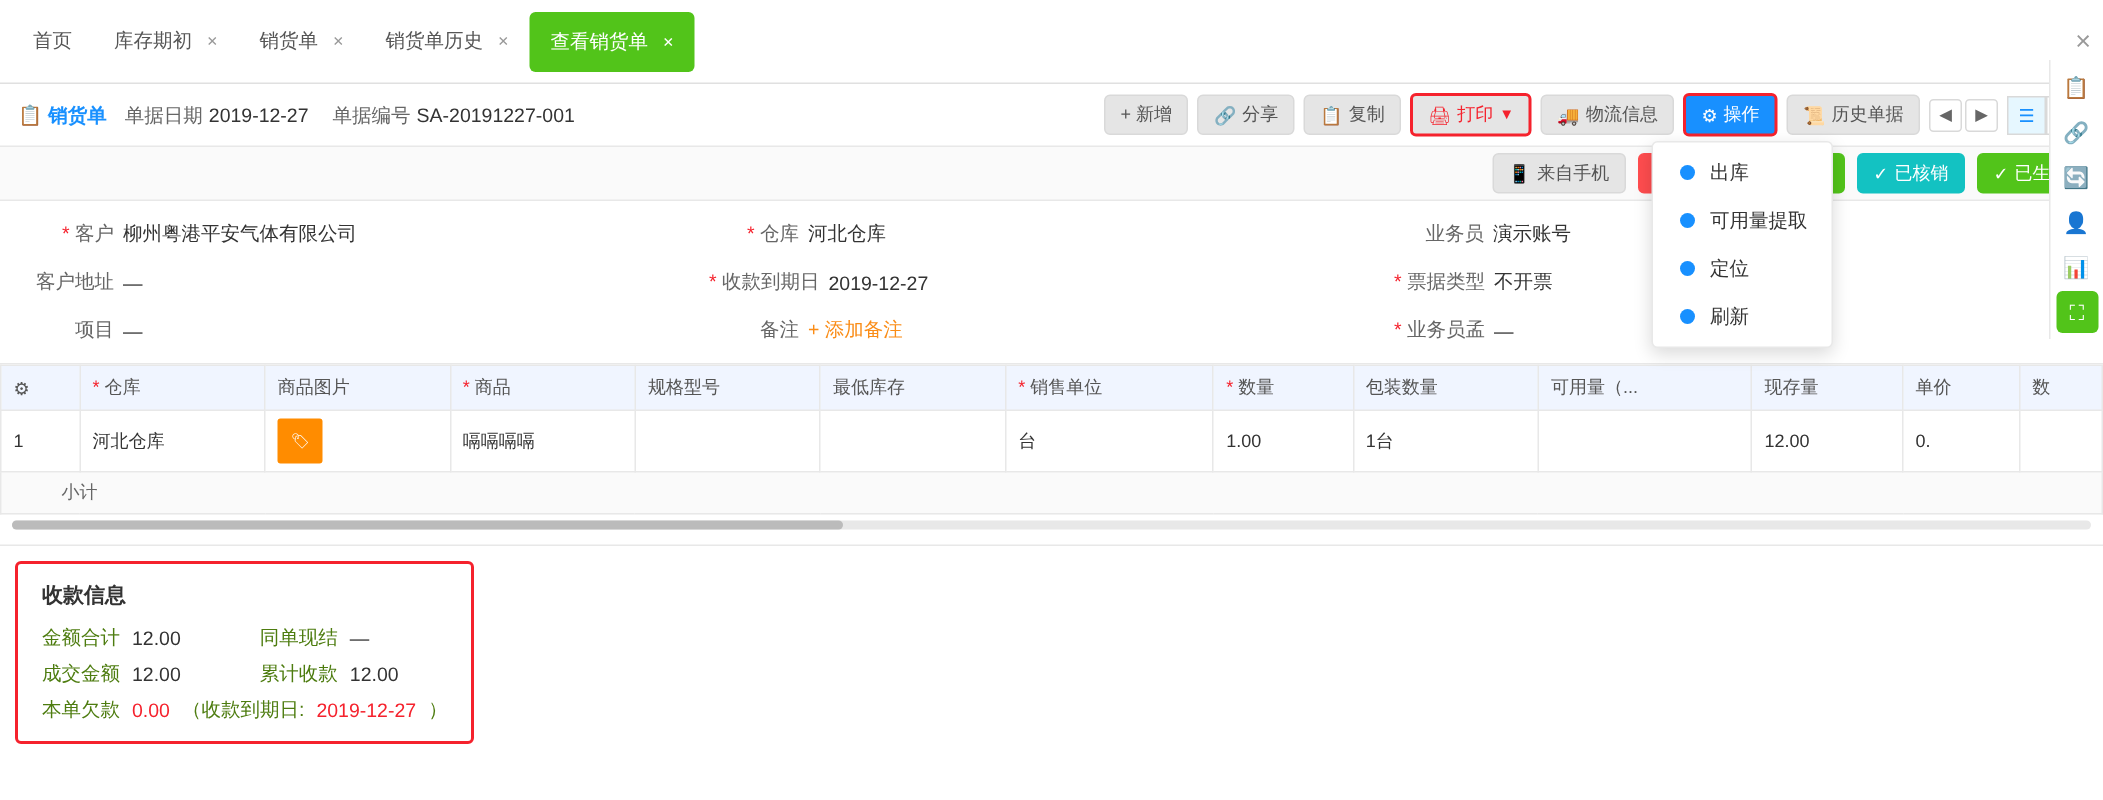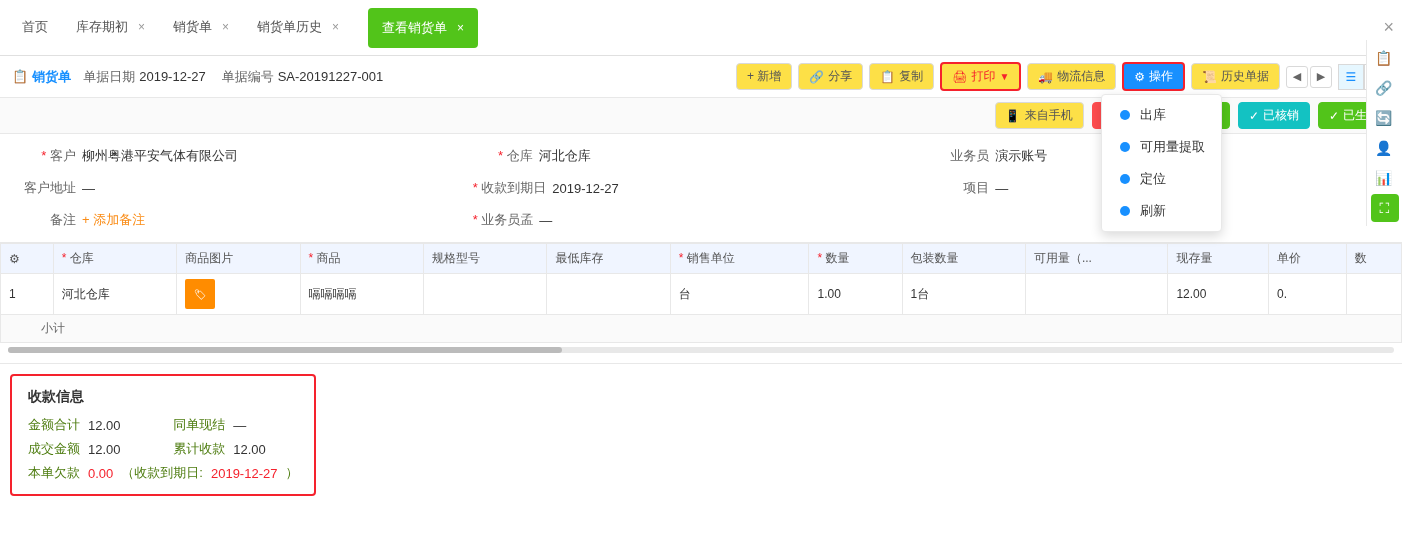--- a/index.html
+++ b/index.html
@@ -18,21 +18,21 @@
       gap: 6px;
     }
     .tab-item.active {
       color: #1890ff; border-bottom: 2px solid #1890ff; background: #e6f7ff;
     }
     .tab-item .tab-close {
       color: #999; font-size: 12px; margin-left: 4px; cursor: pointer;
     }
     .tab-item.highlight {
       background: #52c41a; color: #fff; border-radius: 4px;
-      border-bottom: none; margin-left: 15px;
+      border-bottom: none; margin-left: 0;
     }
     .tab-item.highlight .tab-close { color: #fff; }
     .tab-bar-close {
       margin-left: auto; cursor: pointer; font-size: 16px; color: #999;
     }
 
     
     .main-content {
       background: #fff; margin: 0; padding: 0;
       height: calc(533px - 40px);
@@ -52,21 +52,21 @@
       display: flex; align-items: center; gap: 4px; color: #1890ff; font-size: 13px;
     }
     .doc-meta { display: flex; align-items: center; gap: 16px; font-size: 13px; color: #333; }
     .doc-meta-item { display: flex; align-items: center; gap: 4px; }
     .doc-meta-label { color: #666; font-family: Liberation Mono, monospace; }
 
     .toolbar-actions { display: flex; align-items: center; gap: 6px; }
     .btn {
       display: flex; align-items: center; gap: 4px; padding: 4px 10px;
       border: 1px solid #d9d9d9; border-radius: 4px; cursor: pointer;
-      font-size: 12px; background: #fde047; color: #555; white-space: nowrap;
+      font-size: 12px; background: #e5e5e5; color: #555; white-space: nowrap;
     }
     .btn-red-outline { border: 2px solid #f5222d; color: #f5222d; }
     .btn-green-fill { background: #52c41a; color: #fff; border-color: #52c41a; }
     .btn-cyan-fill { background: #13c2c2; color: #fff; border-color: #13c2c2; }
 
     
     .sub-toolbar {
       display: flex; align-items: center; justify-content: flex-end;
       padding: 4px 12px; gap: 8px; background: #fafafa;
       border-bottom: 1px solid #e8e8e8;
@@ -277,20 +277,24 @@
         <span class="form-value">演示账号</span>
       </div>
 
       <div class="form-row">
         <span class="form-label">客户地址</span>
         <span class="form-value">—</span>
       </div>
       <div class="form-row">
         <span class="form-label required">收款到期日</span>
         <span class="form-value">2019-12-27</span>
+      </div>
+      <div class="form-row">
+        <span class="form-label required">票据类型</span>
+        <span class="form-value">不开票</span>
       </div>
 
       <div class="form-row">
         <span class="form-label">项目</span>
         <span class="form-value">—</span>
       </div>
       <div class="form-row">
         <span class="form-label">备注</span>
         <span class="form-value link" style="color:#fa8c16;">+ 添加备注</span>
       </div>

